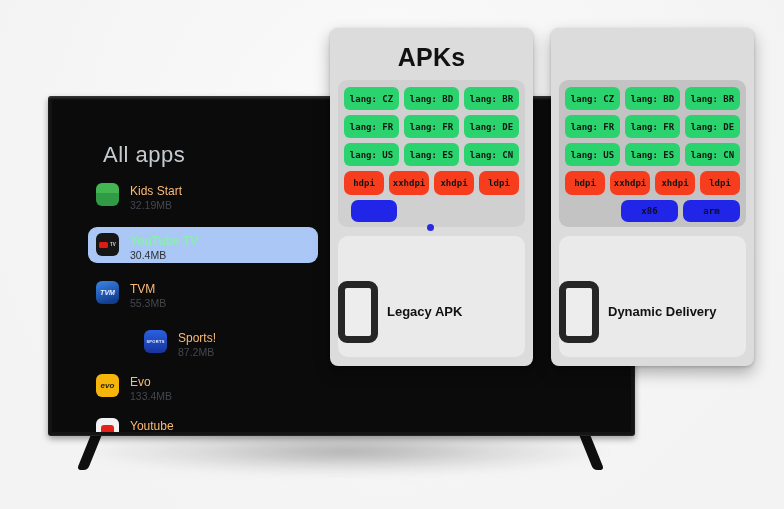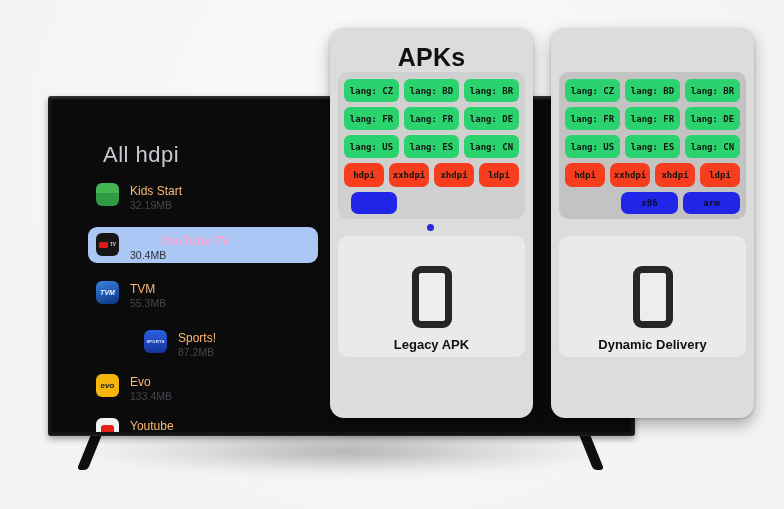--- a/index.html
+++ b/index.html
@@ -41,49 +41,49 @@
   .row-highlight{
     position:absolute;left:-8px;top:-6px;width:230px;height:36px;
     background:var(--sel-blue);border-radius:9px;
   }
   .app-icon{
     position:absolute;left:0;top:0;width:23px;height:23px;border-radius:6px;
     display:flex;align-items:center;justify-content:center;overflow:hidden;
   }
   .app-name{position:absolute;left:34px;top:1px;font-size:12px;color:#fdba74;white-space:nowrap;}
   .app-size{position:absolute;left:34px;top:16px;font-size:10.5px;color:#43484e;white-space:nowrap;}
-  .app-row.selected .app-name{color:#f9a8d4;font-weight:bold;margin-left:31px;}
+  .app-row.selected .app-name{color:#86efac;font-weight:bold;}
   .app-row.selected .app-size{color:#2c3137;}
   .icon-kids{background:linear-gradient(180deg,#43b553 45%,#2f9b44 45%);}
   .icon-yttv{background:#161616;gap:2px;}
   .icon-yttv .mini-red{width:9px;height:6px;background:#e01a12;border-radius:1.5px;}
   .icon-yttv .icon-text{color:#d8d8d8;font-size:4.5px;font-weight:bold;}
   .icon-tvm{background:linear-gradient(160deg,#3a86e8 0%,#123c8c 85%);}
   .icon-tvm .icon-text{color:#eaf1ff;font-size:7px;font-weight:bold;font-style:italic;}
   .icon-sports{background:linear-gradient(180deg,#2a60e0 0%,#16349e 100%);}
   .icon-sports .icon-text{color:#e8eeff;font-size:4px;font-weight:bold;letter-spacing:.3px;}
   .icon-evo{background:#f5b50a;}
   .icon-evo .icon-text{color:#1d1d1d;font-size:8px;font-weight:bold;font-style:italic;}
   .icon-youtube{background:#f2f2f4;}
   .icon-youtube .mini-red{width:13px;height:9px;background:#e62117;border-radius:3px;}
 
   
   .card{
-    position:absolute;top:28px;width:203px;height:390px;
-    background:#dcdcdc;border-radius:14px;z-index:2;
+    position:absolute;top:28px;width:203px;height:338px;
+    background:#dcdcdc;border-radius:8px;z-index:2;
     box-shadow:0 7px 16px rgba(0,0,0,.30), 0 1px 3px rgba(0,0,0,.18);
   }
   .card-0{left:330px;}
   .card-1{left:551px;}
   .card-title{
     margin:15px 0 0 0;text-align:center;
     font-size:25px;font-weight:bold;color:#111;letter-spacing:.2px;
   }
   .chip-panel{
-    position:absolute;left:8px;top:44px;width:187px;height:147px;
+    position:absolute;left:8px;top:52px;width:187px;height:147px;
     border-radius:9px;background:rgba(0,0,0,.05);
     padding:7px 6px;box-sizing:border-box;
   }
   .card-1 .chip-panel{background:rgba(0,0,0,.11);}
   .chip-row{display:flex;gap:5px;margin-bottom:5px;}
   .chip{
     flex:1;height:23px;border-radius:6px;
     display:flex;align-items:center;justify-content:center;
     font-family:"DejaVu Sans Mono",monospace;font-weight:bold;font-size:9px;color:#141414;
     white-space:nowrap;
@@ -96,42 +96,42 @@
   .card-0 .chip.blue{flex:0 0 46px;}
   .card-1 .abi-row{justify-content:flex-end;}
   .card-1 .chip.blue{flex:0 0 57px;}
   .transfer-dot{
     position:absolute;left:97px;top:196px;width:7px;height:7px;border-radius:50%;
     background:var(--dot-blue);
   }
   .device-panel{
     position:absolute;left:8px;top:208px;width:187px;height:121px;
     background:#eaeaea;border-radius:10px;
-    display:flex;flex-direction:column;align-items:center;
+    display:flex;flex-direction:row;align-items:center;
     padding-top:30px;box-sizing:border-box;gap:9px;
   }
   .phone{
     width:26px;height:48px;border:7px solid #262626;border-radius:9px;
     background:#ededed;
   }
   .device-label{font-size:13px;font-weight:bold;color:#111;}
 </style>
 </head>
 <body>
 
 <div class="stage">
 
   <div class="floor-shadow"></div>
 
   <div class="tv-leg left"></div>
   <div class="tv-leg right"></div>
 
   <div class="tv">
     <div class="screen">
-      <div class="all-apps-title">All hdpi</div>
+      <div class="all-apps-title">All apps</div>
       <div id="app-list">
           <div class="app-row" style="top: 83px;">
             <div class="app-icon icon-kids"></div>
             <span class="app-name">Kids Start</span>
             <span class="app-size">32.19MB</span>
           </div>
           <div class="app-row selected" style="top: 133px;">
             <div class="row-highlight"></div>
             <div class="app-icon icon-yttv">
               <span class="mini-red"></span>

